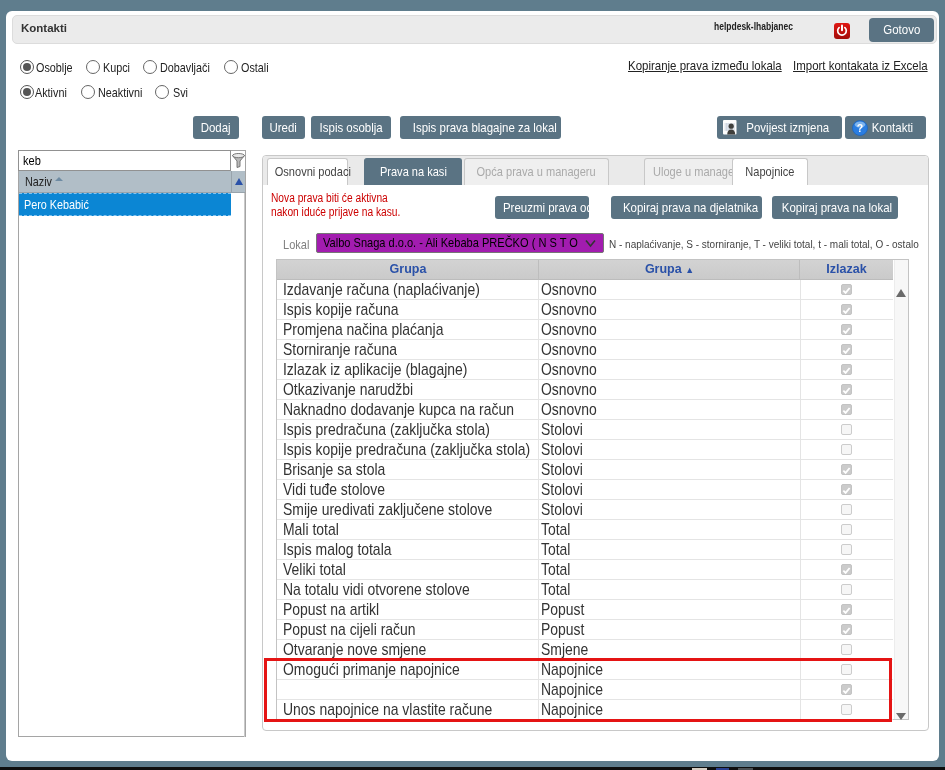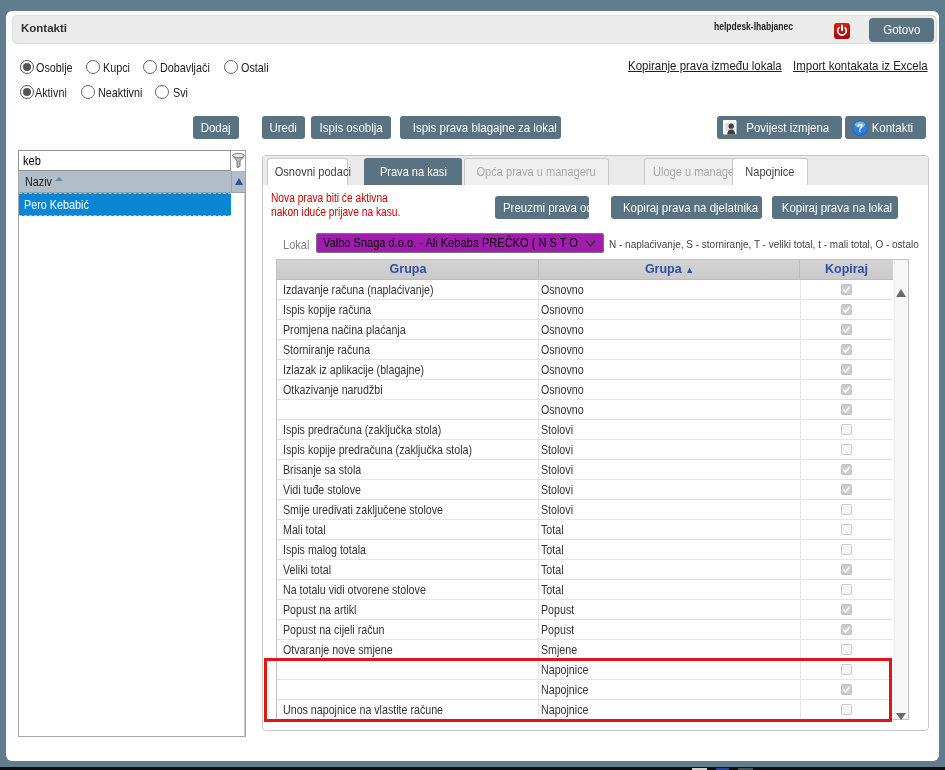--- a/index.html
+++ b/index.html
@@ -54,21 +54,21 @@
 .seldd { left:316px; top:233px; width:288px; height:20px; border:1px solid #767676; border-radius:2px;
   background:#a21caf; font-size:13px; color:#000; line-height:18px; padding-left:6px; white-space:nowrap; overflow:hidden; }
 .legend { left:609px; top:239px; font-size:10px; color:#444; }
 
 .tbl { left:276px; top:259px; width:633px; height:461px; border:1px solid #c3c3c3; background:#fff; }
 .gutter { left:894px; top:260px; width:14px; height:459px; background:#f7f7f7; border-left:1px solid #ececec; }
 .thead { left:277px; top:260px; width:616px; height:20px; background:linear-gradient(#d3d3d3,#cacaca);
   border-bottom:1px solid #bcbcbc; }
 .th { position:absolute; font-size:12.5px; font-weight:bold; color:#2a51a8; top:262px; text-align:center; white-space:nowrap; }
 .trow { position:absolute; left:277px; width:616px; height:20px; border-bottom:1px solid #e4e4e4;
-  font-size:13px; color:#333; line-height:19px; }
+  font-size:17px; color:#333; line-height:19px; }
 .c1 { position:absolute; left:6px; top:0; }
 .c2 { position:absolute; left:264px; top:0; }
 .c3 { position:absolute; left:523px; width:93px; top:0; text-align:center; }
 .vline { position:absolute; width:1px; background:#e4e4e4; top:280px; height:440px; }
 .vlineh { position:absolute; width:1px; background:#bdbdbd; top:260px; height:20px; }
 .cb { display:inline-block; width:11px; height:11px; border-radius:2px; border:1px solid #ccc;
   background:#f6f6f6; vertical-align:middle; text-align:center; line-height:9px; margin-top:-2px; }
 .cb.chk { background:#cbcbcb; border-color:#c3c3c3; }
 .redbox { left:264px; top:658px; width:628px; height:64px; border:3px solid #e51414; }
 .tri-up { width:0; height:0; border-left:5.5px solid transparent; border-right:5.5px solid transparent;
@@ -166,21 +166,21 @@
  <svg style="position:absolute;right:7px;top:5px" width="11" height="9" viewBox="0 0 11 9">
   <path d="M1 1.5 L5.5 7 L10 1.5" stroke="#333" stroke-width="1.6" fill="none"></path>
     </svg></div>
 <div class="abs legend">N - naplaćivanje, S - storniranje, T - veliki total, t - mali total, O - ostalo</div>
 
 <div class="abs tbl"></div>
 <div class="abs gutter"></div>
 <div class="abs thead"></div>
 <div class="th" style="left:277px;width:262px">Grupa</div>
 <div class="th" style="left:539px;width:261px">Grupa <span style="font-size:9px">▲</span></div>
-<div class="th" style="left:800px;width:93px">Kopiraj</div>
+<div class="th" style="left:800px;width:93px">Izlazak</div>
 <div class="abs vline" style="left:538px"></div>
 <div class="abs vlineh" style="left:538px"></div>
 <div class="abs vlineh" style="left:799px"></div>
 <div class="abs vline" style="left:800px"></div>
 <div class="trow" style="top:280px">
     <span class="c1"><span class="t s82">Izdavanje računa (naplaćivanje)</span></span>
     <span class="c2"><span class="t s82">Osnovno</span></span>
     <span class="c3"><span class="cb chk"><svg width="9" height="9" viewBox="0 0 10 10">
           <path d="M1.5 5.2 L4 7.7 L8.5 2.2" stroke="#fff" stroke-width="2" fill="none"></path>
         </svg></span></span>
@@ -214,20 +214,21 @@
         </svg></span></span>
   </div>
 <div class="trow" style="top:380px">
     <span class="c1"><span class="t s82">Otkazivanje narudžbi</span></span>
     <span class="c2"><span class="t s82">Osnovno</span></span>
     <span class="c3"><span class="cb chk"><svg width="9" height="9" viewBox="0 0 10 10">
           <path d="M1.5 5.2 L4 7.7 L8.5 2.2" stroke="#fff" stroke-width="2" fill="none"></path>
         </svg></span></span>
   </div>
 <div class="trow" style="top:400px">
+    <span class="c1"><span class="t s82">Naknadno dodavanje kupca na račun</span></span>
     <span class="c2"><span class="t s82">Osnovno</span></span>
     <span class="c3"><span class="cb chk"><svg width="9" height="9" viewBox="0 0 10 10">
           <path d="M1.5 5.2 L4 7.7 L8.5 2.2" stroke="#fff" stroke-width="2" fill="none"></path>
         </svg></span></span>
   </div>
 <div class="trow" style="top:420px">
     <span class="c1"><span class="t s82">Ispis predračuna (zaključka stola)</span></span>
     <span class="c2"><span class="t s82">Stolovi</span></span>
     <span class="c3"><span class="cb"></span></span>
   </div>
@@ -290,20 +291,21 @@
     <span class="c3"><span class="cb chk"><svg width="9" height="9" viewBox="0 0 10 10">
           <path d="M1.5 5.2 L4 7.7 L8.5 2.2" stroke="#fff" stroke-width="2" fill="none"></path>
         </svg></span></span>
   </div>
 <div class="trow" style="top:640px">
     <span class="c1"><span class="t s82">Otvaranje nove smjene</span></span>
     <span class="c2"><span class="t s82">Smjene</span></span>
     <span class="c3"><span class="cb"></span></span>
   </div>
 <div class="trow" style="top:660px">
+    <span class="c1"><span class="t s82">Omogući primanje napojnice</span></span>
     <span class="c2"><span class="t s82">Napojnice</span></span>
     <span class="c3"><span class="cb"></span></span>
   </div>
 <div class="trow" style="top:680px">
     <span class="c2"><span class="t s82">Napojnice</span></span>
     <span class="c3"><span class="cb chk"><svg width="9" height="9" viewBox="0 0 10 10">
           <path d="M1.5 5.2 L4 7.7 L8.5 2.2" stroke="#fff" stroke-width="2" fill="none"></path>
         </svg></span></span>
   </div>
 <div class="trow" style="top:700px">

